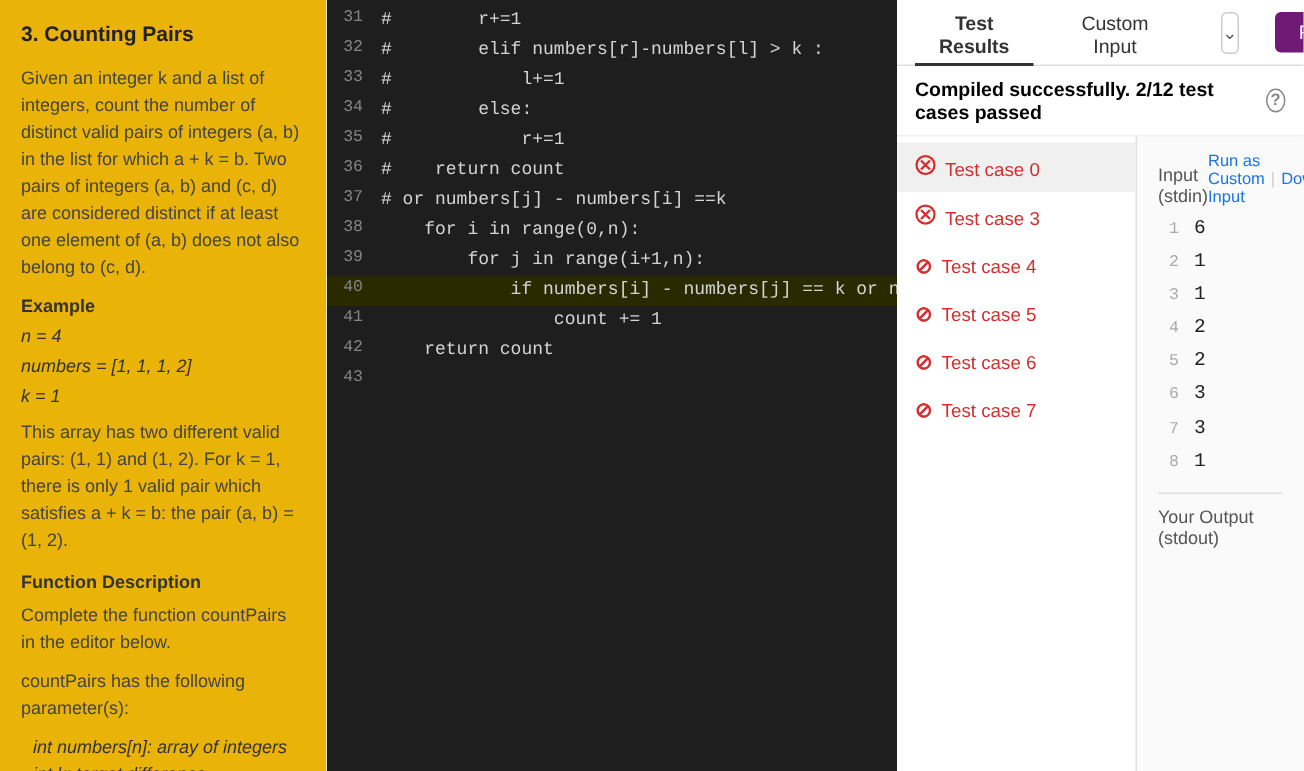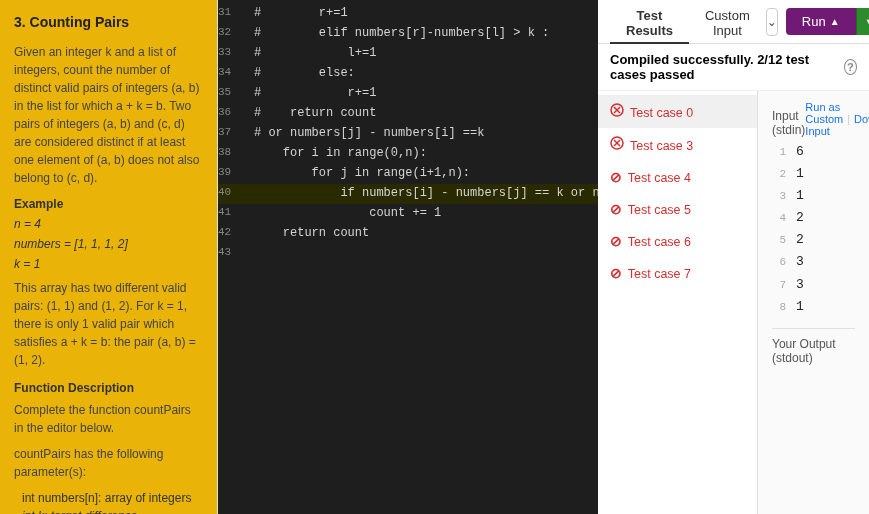--- a/index.html
+++ b/index.html
@@ -45,21 +45,21 @@
       line-height: 1.6;
       color: #d4d4d4;
       min-height: 20px;
     }
     .code-line.highlighted {
       background: #2a2a00;
     }
     .line-num {
       width: 32px;
       min-width: 32px;
-      text-align: left;
+      text-align: right;
       padding-right: 8px;
       color: #858585;
       user-select: none;
       font-size: 11px;
     }
     .line-content {
       flex: 1;
       padding-left: 4px;
       white-space: pre;
       color: #d4d4d4;
@@ -74,21 +74,21 @@
       overflow: hidden;
     }
 
     
     .results-header {
       display: flex;
       align-items: center;
       border-bottom: 1px solid #e0e0e0;
       padding: 0 12px;
       height: 44px;
-      gap: 0;
+      gap: 16px;
     }
     .tab-btn {
       padding: 8px 16px;
       font-size: 13px;
       font-weight: 500;
       cursor: pointer;
       border: none;
       background: none;
       color: #333;
       border-bottom: 2px solid transparent;
@@ -252,21 +252,21 @@
   <p>Given an integer k and a list of integers, count the number of distinct valid pairs of integers (a, b) in the list for which a + k = b. Two pairs of integers (a, b) and (c, d) are considered distinct if at least one element of (a, b) does not also belong to (c, d).</p>
   <div class="example-title">Example</div>
   <div class="example-val">n = 4</div>
   <div class="example-val">numbers = [1, 1, 1, 2]</div>
   <div class="example-val">k = 1</div>
   <p style="margin-top:6px;">This array has two different valid pairs: (1, 1) and (1, 2). For k = 1, there is only 1 valid pair which satisfies a + k = b: the pair (a, b) = (1, 2).</p>
   <div class="section-title">Function Description</div>
   <p>Complete the function countPairs in the editor below.</p>
   <p>countPairs has the following parameter(s):</p>
   <div class="param-list">
-    <div style="">int numbers[n]: array of integers</div>
+    <div style="font-style:italic;">int numbers[n]: array of integers</div>
     <div style="font-style:italic;">int k: target difference</div>
   </div>
 
 </div>
 
 <div class="code-panel">
   <div class="code-lines" id="code-lines-container">
       <div class="code-line">
         <span class="line-num">31</span>
         <span class="line-content">#        r+=1</span>

